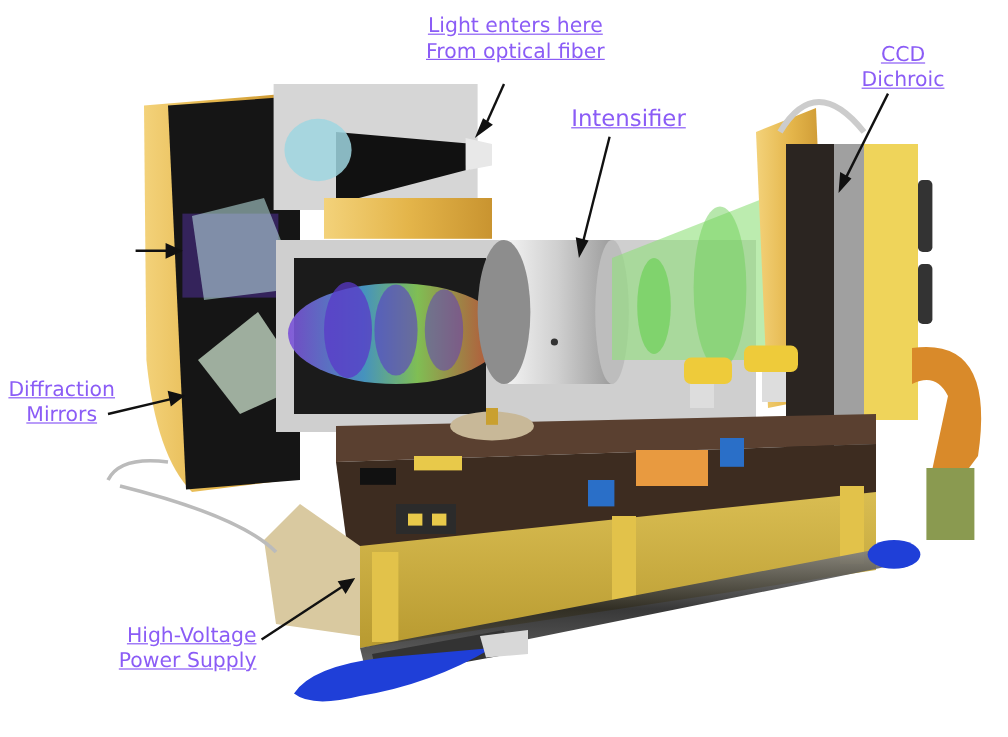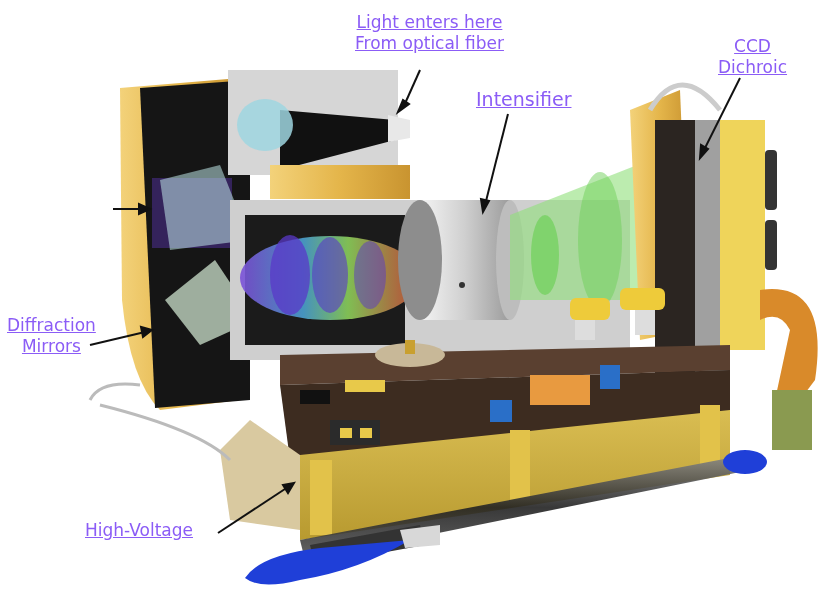--- a/index.html
+++ b/index.html
@@ -165,15 +165,16 @@
 </div>
 
 <div class="label" style="left:7px; top:177px;">
 </div>
 
 <div class="label center" style="left:7px; top:315px;">
   <span>Diffraction</span>
   <span>Mirrors</span>
 </div>
 
-<div class="label" style="left:85px; top:520px;text-align:right;">
+<div class="label" style="left:99px; top:520px;text-align:right;">
   <span>High-Voltage</span>
+  <span>Power Supply</span>
 </div>
 
 </body></html>

